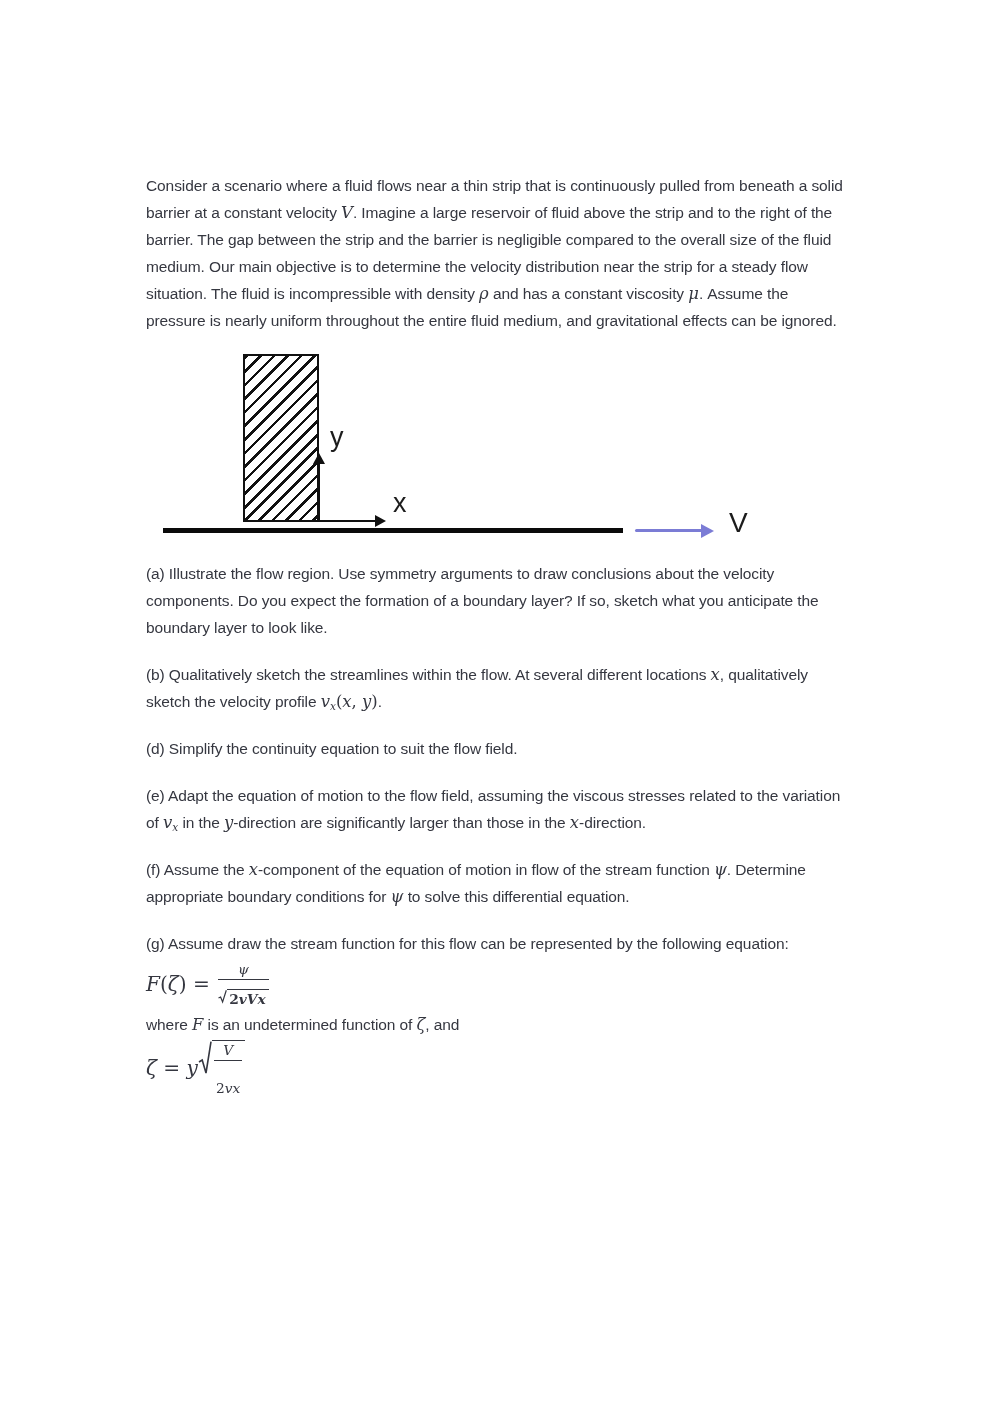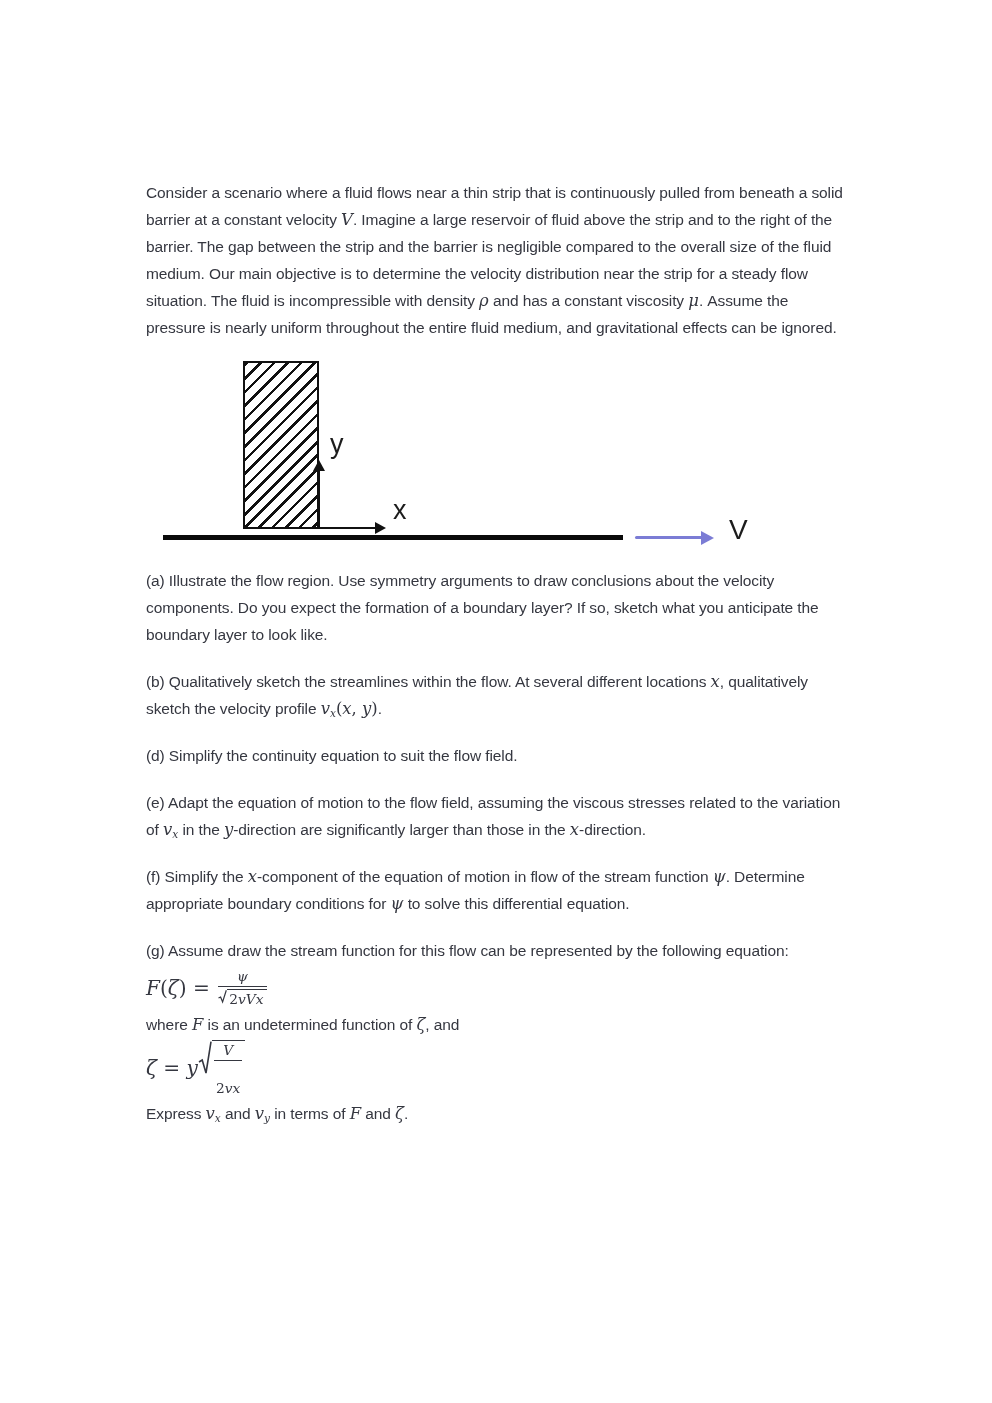--- a/index.html
+++ b/index.html
@@ -9,21 +9,21 @@
   }
   body {
     width: 992px;
     height: 1403px;
     overflow: hidden;
     font-family: "Liberation Sans", "DejaVu Sans", sans-serif;
     color: #353740;
   }
   .content {
     width: 700px;
-    margin: 15px auto;
+    margin: 8px auto;
     padding-top: 164px;
     font-size: 15.5px;
     line-height: 27px;
     letter-spacing: -0.1px;
   }
   p.block {
     margin: 0 0 20px 0;
   }
   p.tight {
     margin: 0;
@@ -185,30 +185,30 @@
     <div class="strip-line"></div>
     <div class="v-arrow-line" style="background:#7b7cd5;"></div>
     <div class="v-arrowhead"></div>
     <div class="v-label">V</div>
   </div>
 
   <p class="block"><span class="seg-p">(a) Illustrate the flow region. Use symmetry arguments to draw conclusions about the velocity components. Do you expect the formation of a boundary layer? If so, sketch what you anticipate the boundary layer to look like.</span></p>
   <p class="block"><span class="seg-p">(b) Qualitatively sketch the streamlines within the flow. At several different locations </span><span class="seg-m">x</span><span class="seg-p">, qualitatively sketch the velocity profile </span><span class="seg-m">v</span><sub class="seg-sub">x</sub><span class="seg-mr">(</span><span class="seg-m">x</span><span class="seg-mr">, </span><span class="seg-m">y</span><span class="seg-mr">)</span><span class="seg-p">.</span></p>
   <p class="block"><span class="seg-p">(d) Simplify the continuity equation to suit the flow field.</span></p>
   <p class="block"><span class="seg-p">(e) Adapt the equation of motion to the flow field, assuming the viscous stresses related to the variation of </span><span class="seg-m">v</span><sub class="seg-sub">x</sub><span class="seg-p"> in the </span><span class="seg-m">y</span><span class="seg-p">-direction are significantly larger than those in the </span><span class="seg-m">x</span><span class="seg-p">-direction.</span></p>
-  <p class="block"><span class="seg-p">(f) Simplify the </span><span class="seg-m">x</span><span class="seg-p">-component of the equation of motion in flow of the stream function </span><span class="seg-m">ψ</span><span class="seg-p">. Determine appropriate boundary conditions for </span><span class="seg-m">ψ</span><span class="seg-p"> to solve this differential equation.</span></p>
+  <p class="block"><span class="seg-p">(f) Assume the </span><span class="seg-m">x</span><span class="seg-p">-component of the equation of motion in flow of the stream function </span><span class="seg-m">ψ</span><span class="seg-p">. Determine appropriate boundary conditions for </span><span class="seg-m">ψ</span><span class="seg-p"> to solve this differential equation.</span></p>
 
   <p class="tight"><span class="seg-p">(g) Assume draw the stream function for this flow can be represented by the following equation:</span></p>
 
   <div class="equation">
     <span class="eq-lhs"><span class="seg-m">F</span><span class="seg-mr">(</span><span class="seg-m">ζ</span><span class="seg-mr">) = </span></span>
     <span class="frac">
       <span class="num"><span class="seg-m">ψ</span></span>
       <span class="den no-bar" style="border-top:1px solid currentColor; padding:1px 0 0 0;">
-        <span class="sqrt" style="padding-top:1px;">
+        <span class="sqrt" style="padding-top:8px;font-weight:bold;">
           <svg width="9" height="15" viewBox="0 0 9 15">
               <path d="M0.5 9 L2.6 8 L4.6 13 L8.3 1.3" fill="none" stroke="currentColor" stroke-width="1.2"></path>
             </svg>
           <span class="radicand"><span class="seg-mr">2</span><span class="seg-m">vV</span><span class="seg-m">x</span></span>
         </span>
       </span>
     </span>
   </div>
 
   <p class="tight"><span class="seg-p">where </span><span class="seg-m">F</span><span class="seg-p"> is an undetermined function of </span><span class="seg-m">ζ</span><span class="seg-p">, and</span></p>
@@ -221,15 +221,14 @@
         </svg>
       <span class="radicand">
         <span class="frac">
           <span class="num"><span class="seg-m">V</span></span>
           <span class="den"><span class="seg-mr">2</span><span class="seg-m">vx</span></span>
         </span>
       </span>
     </span>
   </div>
 
-  <p class="tight"><span class="seg-p">Express </span><span class="seg-m">v</span><sub class="seg-sub">x</sub><span class="seg-p"> and </span><span class="seg-m">v</span><sub class="seg-sub">y</sub><span class="seg-p"> in terms of </span><span class="seg-m">F</span><span class="seg-p"> and </span><span class="seg-m">ζ</span><span class="seg-p">.</span></p>
 
 </div>
 
 </body></html>

